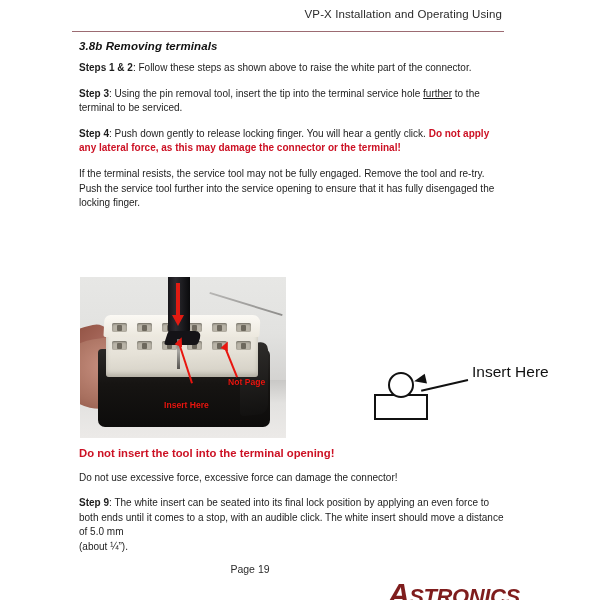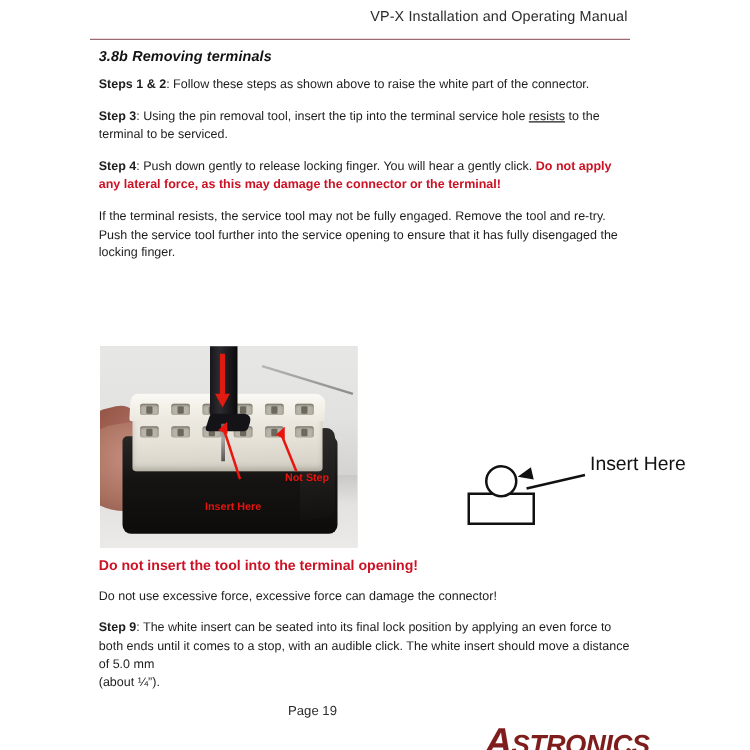--- a/index.html
+++ b/index.html
@@ -307,33 +307,33 @@
     margin-left: 16px;
   }
   .logo .cap { font-size: 30px; }
   .logo .rest { font-size: 22px; }
 </style>
 </head>
 <body>
 
 <div class="page">
 
-  <div class="header">VP-X Installation and Operating Manual</div>
+  <div class="header">VP-X Installation and Operating Using</div>
   <div class="header-rule"></div>
 
   <div class="content">
 
     <div class="sec-title">3.8b Removing terminals</div>
 
     <p class="para">
       <span class="b">Steps 1 &amp; 2</span><span>: Follow these steps as shown above to raise the white part of the connector.</span>
     </p>
 
     <p class="para">
-      <span class="b">Step 3</span><span>: Using the pin removal tool, insert the tip into the terminal service hole </span><span class="u">resists</span><span> to the terminal to be serviced.</span>
+      <span class="b">Step 3</span><span>: Using the pin removal tool, insert the tip into the terminal service hole </span><span class="u">further</span><span> to the terminal to be serviced.</span>
     </p>
 
     <p class="para">
       <span class="b">Step 4</span><span>: Push down gently to release locking finger. You will hear a gently click. </span><span class="warn">Do not apply any lateral force, as this may damage the connector or the terminal!</span>
     </p>
 
 
     <p class="para">If the terminal resists, the service tool may not be fully engaged. Remove the tool and re-try. Push the service tool further into the service opening to ensure that it has fully disengaged the locking finger.</p>
   </div>
 
@@ -394,21 +394,21 @@
       <div class="ph-tip"></div>
       <div class="ph-arrow-down"></div>
       <div class="ph-arrow-down-head"></div>
 
       <div class="ph-ann-line" style="left:100px; top:66px; width:42px; height:2px; transform:rotate(72deg);"></div>
       <div class="ph-ann-head" style="left:96px; top:60px; transform:rotate(22deg);"></div>
       <div class="ph-label" style="left:84px; top:123px;">Insert Here</div>
 
       <div class="ph-ann-line" style="left:146px; top:70px; width:32px; height:2px; transform:rotate(68deg);"></div>
       <div class="ph-ann-head" style="left:142px; top:64px; transform:rotate(24deg);"></div>
-      <div class="ph-label" style="left:148px; top:100px;">Not Step</div>
+      <div class="ph-label" style="left:148px; top:100px;">Not Page</div>
     </div>
 
     <div class="diagram">
       <div class="dg-rect"></div>
       <div class="dg-circle"></div>
       <div class="dg-arrow-line"></div>
       <div class="dg-arrow-head"></div>
       <div class="dg-label">Insert Here</div>
     </div>
   </div>

